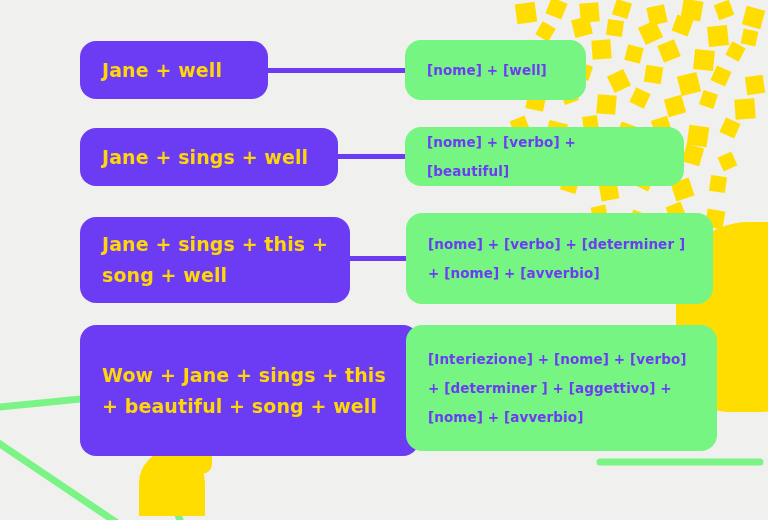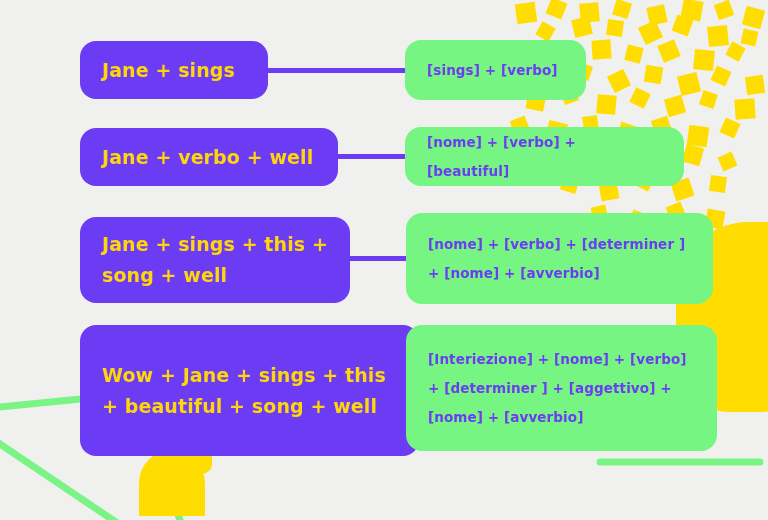--- a/index.html
+++ b/index.html
@@ -184,28 +184,28 @@
         <div class="confetti" style="left: 668px; top: 204px; width: 16px; height: 16px; background: rgb(255, 221, 0); transform: rotate(-22deg);"></div>
         <div class="confetti" style="left: 706px; top: 210px; width: 18px; height: 18px; background: rgb(255, 221, 0); transform: rotate(10deg);"></div>
         <div class="confetti" style="left: 620px; top: 236px; width: 15px; height: 15px; background: rgb(255, 221, 0); transform: rotate(14deg);"></div>
         <div class="confetti" style="left: 658px; top: 242px; width: 16px; height: 16px; background: rgb(255, 221, 0); transform: rotate(-8deg);"></div>
       </div>
   </div>
 
   <div id="rows-host">
       <div class="connector" style="left: 268px; top: 68px; width: 137px; height: 5px;"></div>
       <div class="card card-left" style="left: 80px; top: 41px; width: 188px; height: 58px;">
-        <span class="txt">Jane + sings</span>
+        <span class="txt">Jane + well</span>
       </div>
       <div class="card card-right" style="left: 405px; top: 40px; width: 181px; height: 60px;">
-        <span class="txt">[sings] + [verbo]</span>
+        <span class="txt">[nome] + [well]</span>
       </div>
       <div class="connector" style="left: 338px; top: 154px; width: 67px; height: 5px;"></div>
       <div class="card card-left" style="left: 80px; top: 128px; width: 258px; height: 58px;">
-        <span class="txt">Jane + verbo + well</span>
+        <span class="txt">Jane + sings + well</span>
       </div>
       <div class="card card-right" style="left: 405px; top: 127px; width: 279px; height: 59px;">
         <span class="txt">[nome] + [verbo] + [beautiful]</span>
       </div>
       <div class="connector" style="left: 350px; top: 256px; width: 56px; height: 5px;"></div>
       <div class="card card-left" style="left: 80px; top: 217px; width: 270px; height: 86px;">
         <span class="txt">Jane + sings + this + song + well</span>
       </div>
       <div class="card card-right" style="left: 406px; top: 213px; width: 307px; height: 91px;">
         <span class="txt">[nome] + [verbo] + [determiner ] + [nome] + [avverbio]</span>

